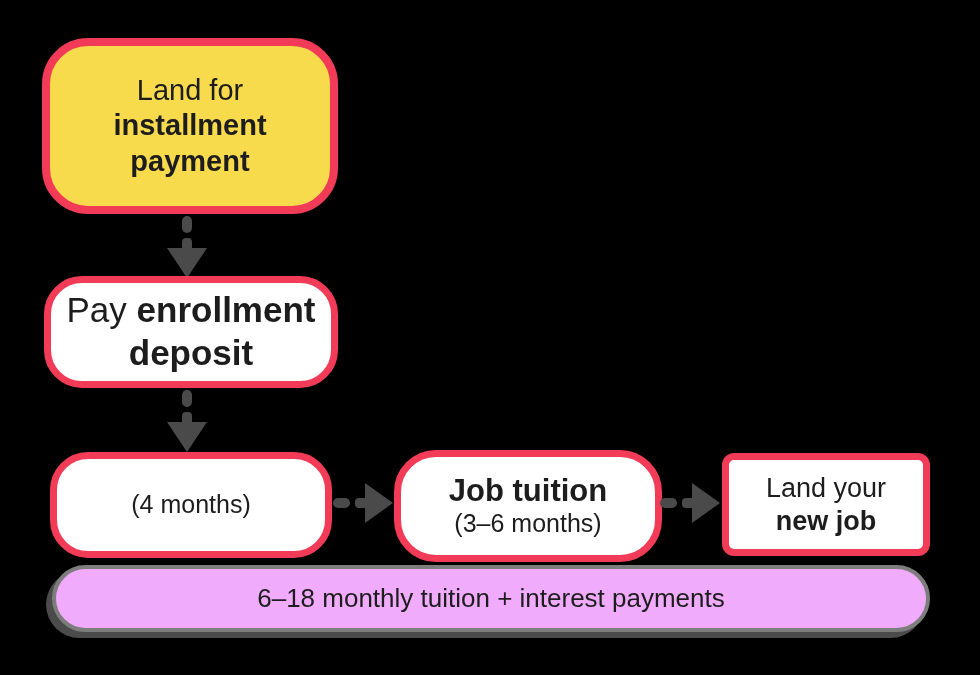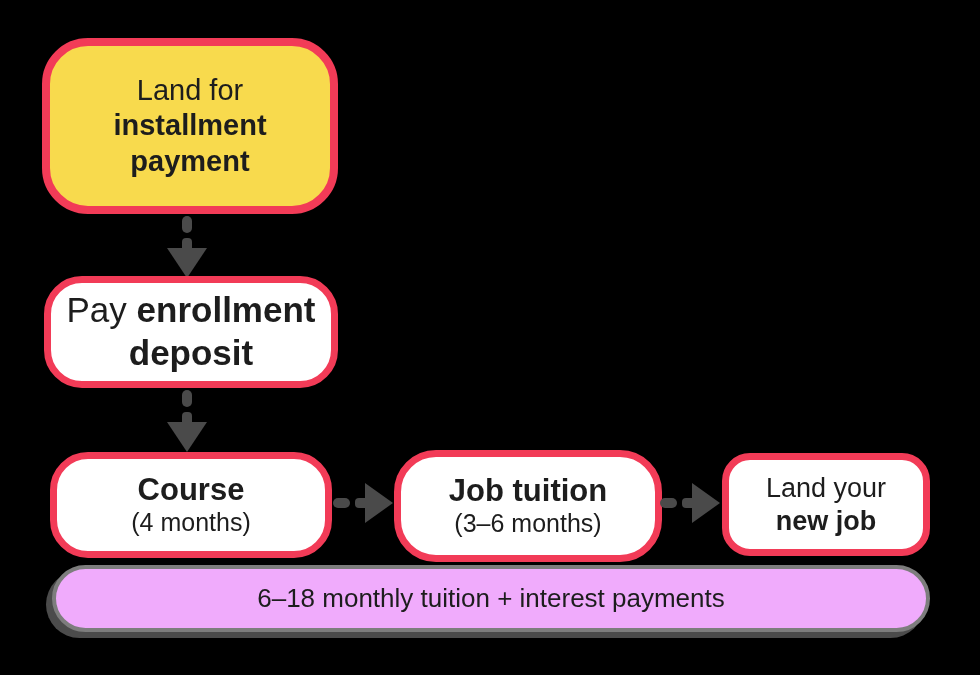--- a/index.html
+++ b/index.html
@@ -46,21 +46,21 @@
   .node-course {
     left: 50px; top: 452px; width: 282px; height: 106px;
     border-radius: 38px;
   }
   .node-jobsearch {
     left: 394px; top: 450px; width: 268px; height: 112px;
     border-radius: 42px;
   }
   .node-landjob {
     left: 722px; top: 453px; width: 208px; height: 103px;
-    border-radius: 28px;
+    border-radius: 12px;
     font-size: 27px;
   }
   .title-line { font-size: 31px; font-weight: 700; line-height: 1.15; }
   .sub-line   { font-size: 25px; font-weight: 400; line-height: 1.25; }
 
   .arrow { position: absolute; }
   .arrow-v1 { left: 165px; top: 216px; }
   .arrow-v2 { left: 165px; top: 390px; }
   .arrow-h1 { left: 333px; top: 481px; }
   .arrow-h2 { left: 660px; top: 481px; }
@@ -105,21 +105,20 @@
     <span class="bold">deposit</span>
   </div>
 
   <svg class="arrow arrow-v2" width="44" height="64" viewBox="0 0 44 64">
     <rect x="17" y="0" width="10" height="17" rx="5" fill="#4a4a4a"></rect>
     <rect x="17" y="22" width="10" height="16" rx="4" fill="#4a4a4a"></rect>
     <polygon points="2,32 42,32 22,62" fill="#4a4a4a"></polygon>
   </svg>
 
   <div class="node node-course">
-    <span class="title-line">Course</span>
     <span class="sub-line">(4 months)</span>
   </div>
 
   <svg class="arrow arrow-h1" width="62" height="44" viewBox="0 0 62 44">
     <rect x="0" y="17" width="17" height="10" rx="5" fill="#4a4a4a"></rect>
     <rect x="22" y="17" width="16" height="10" rx="4" fill="#4a4a4a"></rect>
     <polygon points="32,2 32,42 60,22" fill="#4a4a4a"></polygon>
   </svg>
 
   <div class="node node-jobsearch">

